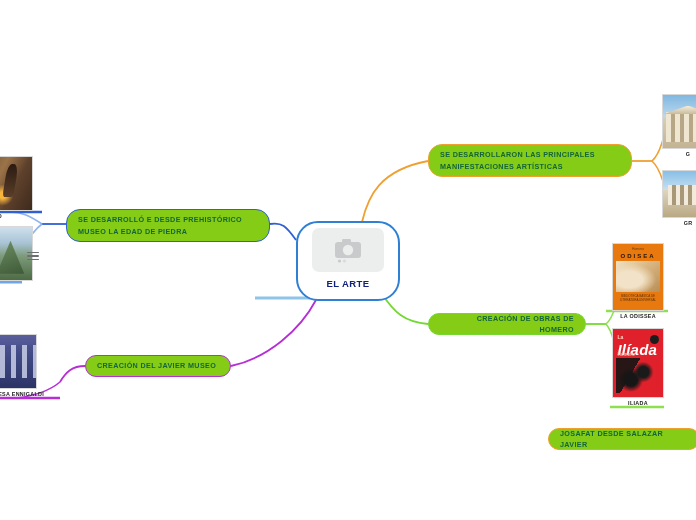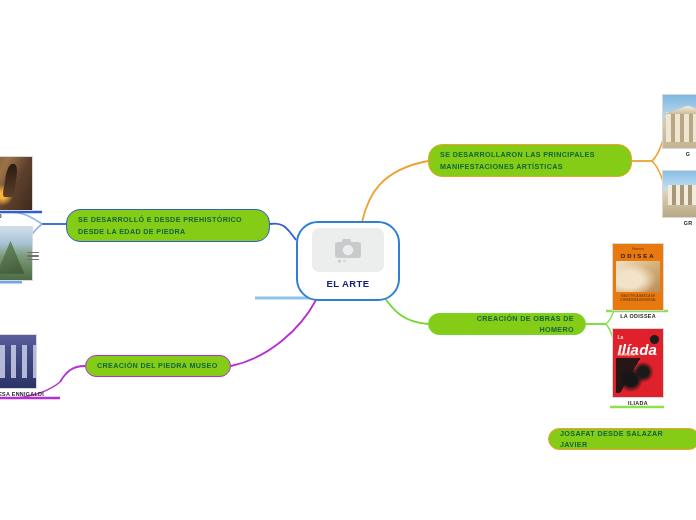--- a/index.html
+++ b/index.html
@@ -322,30 +322,30 @@
   <div class="pill orange" id="node-artisticas">
     <div class="pill-text">
       <span>SE DESARROLLARON LAS PRINCIPALES</span><br>
       <span>MANIFESTACIONES ARTÍSTICAS</span>
     </div>
   </div>
 
   <div class="pill blue" id="node-prehistorico">
     <div class="pill-text">
       <span>SE DESARROLLÓ E DESDE PREHISTÓRICO</span><br>
-      <span>DESDE LA EDAD DE PIEDRA</span>
+      <span>MUSEO LA EDAD DE PIEDRA</span>
     </div>
   </div>
 
   <div class="pill green" id="node-homero">
     <div class="pill-text">CREACIÓN DE OBRAS DE HOMERO</div>
   </div>
 
   <div class="pill purple" id="node-museo">
-    <div class="pill-text">CREACIÓN DEL PIEDRA MUSEO</div>
+    <div class="pill-text">CREACIÓN DEL JAVIER MUSEO</div>
   </div>
 
   <div class="pill orange" id="node-author">
     <div class="pill-text">JOSAFAT DESDE SALAZAR JAVIER</div>
   </div>
 
   <div class="media" id="media-cave">
     <div class="thumb art-cave" style="width:45px;height:55px;"></div>
     <div class="cap clip-left">TICO</div>
   </div>

